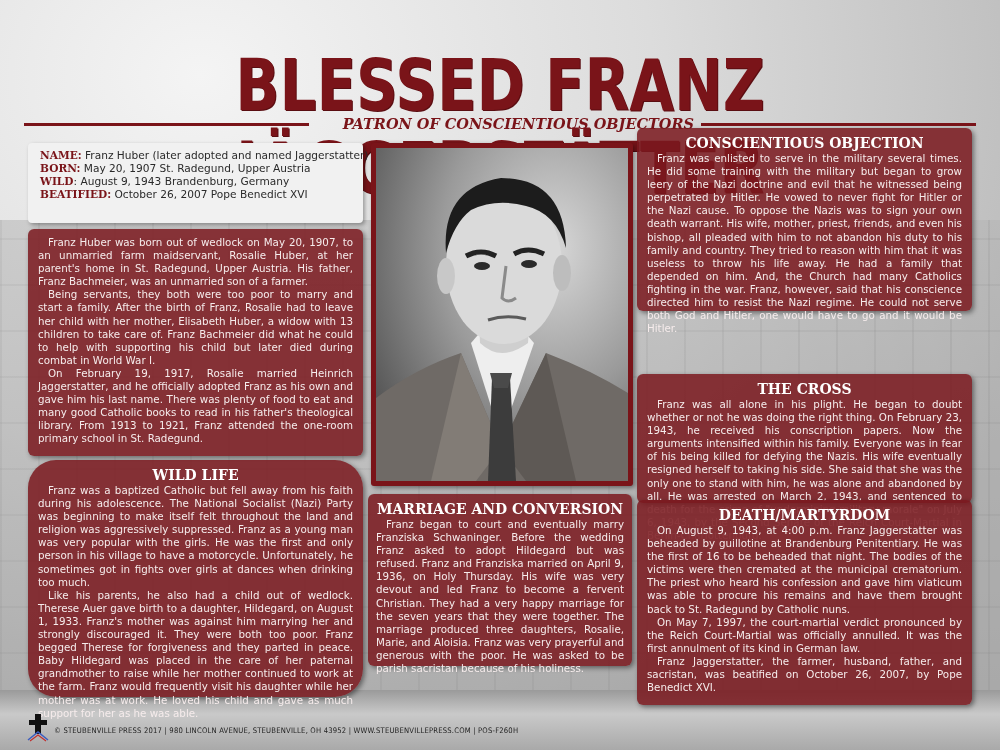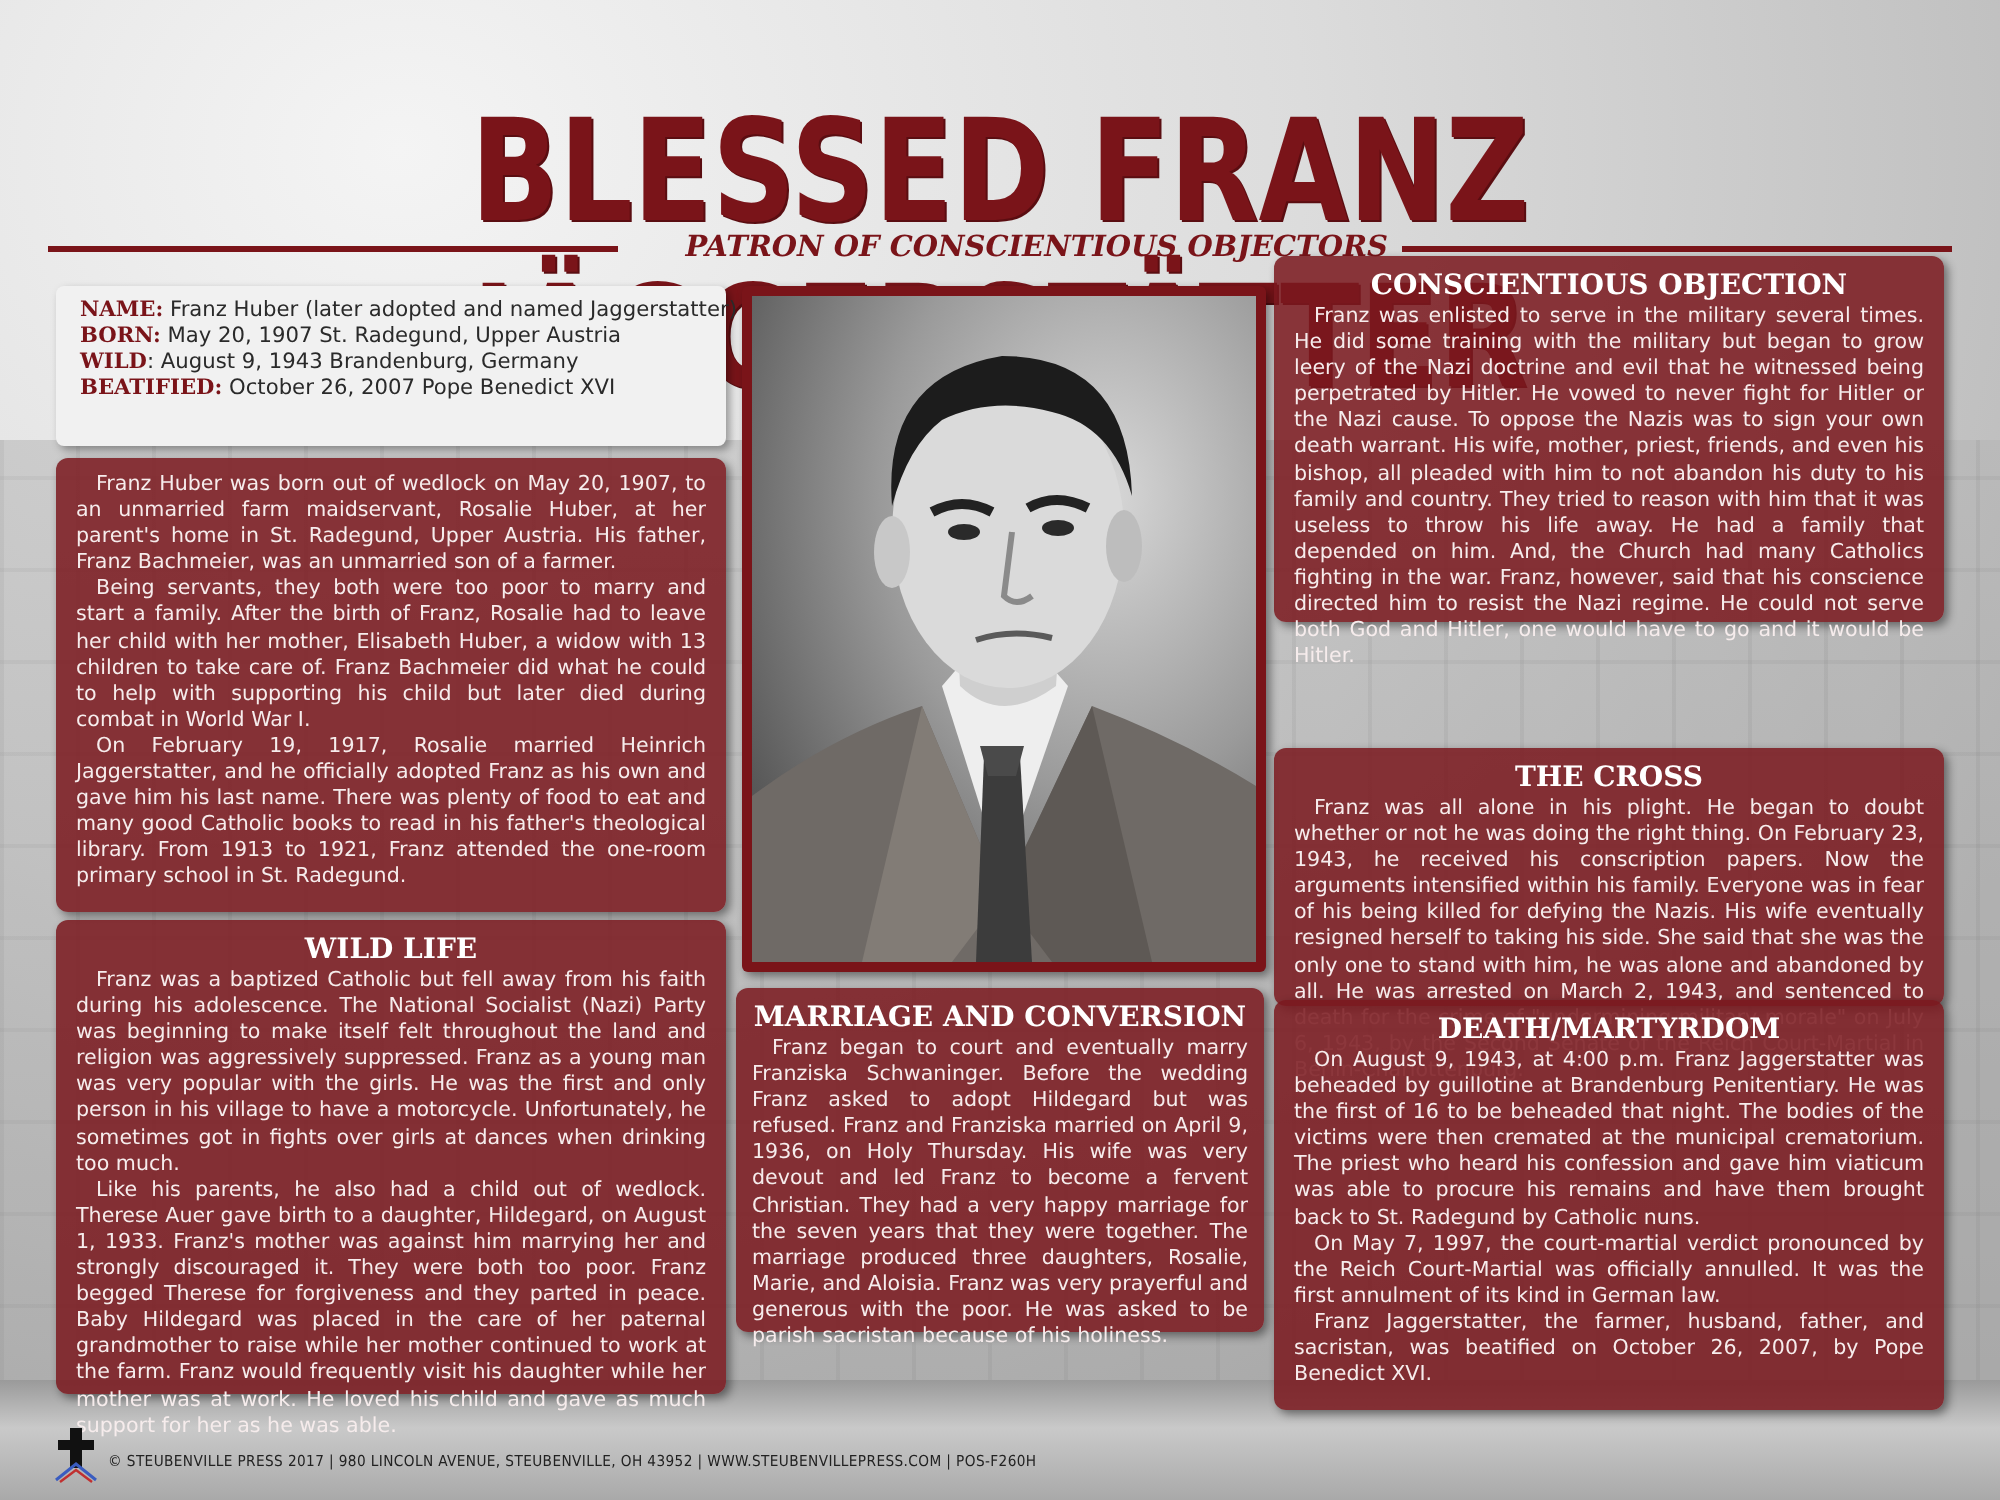--- a/index.html
+++ b/index.html
@@ -62,21 +62,21 @@
     color: #f6ecec; padding: 7px 10px 0 10px;
     font-size: 10.3px; line-height: 13.1px;
   }
   .panel h2 {
     font-family: "DejaVu Serif", serif; font-weight: bold; text-align: center;
     font-size: 14px; color: #ffffff; line-height: 16px; margin-bottom: 1px;
   }
   .panel p { text-align: justify; text-indent: 10px; }
 
   #p-early { left: 28px; top: 229px; width: 335px; height: 227px; }
-  #p-wild { left: 28px; top: 460px; width: 335px; height: 237px; }
+  #p-wild { left: 28px; top: 460px; width: 335px; height: 237px; border-radius: 28px; }
   #p-marriage { left: 368px; top: 494px; width: 264px; height: 172px; padding-left: 8px; padding-right: 8px; }
   #p-objection { left: 637px; top: 128px; width: 335px; height: 183px; }
   #p-cross { left: 637px; top: 350px; width: 335px; height: 129px; margin-top: 24px; }
   #p-death { left: 637px; top: 500px; width: 335px; height: 205px; }
 
   .portrait-frame {
     position: absolute; left: 371px; top: 143px; width: 262px; height: 343px;
     background: #7a1419; border-radius: 3px; padding: 5px;
     box-shadow: 2px 2px 5px rgba(0,0,0,0.45);
   }

